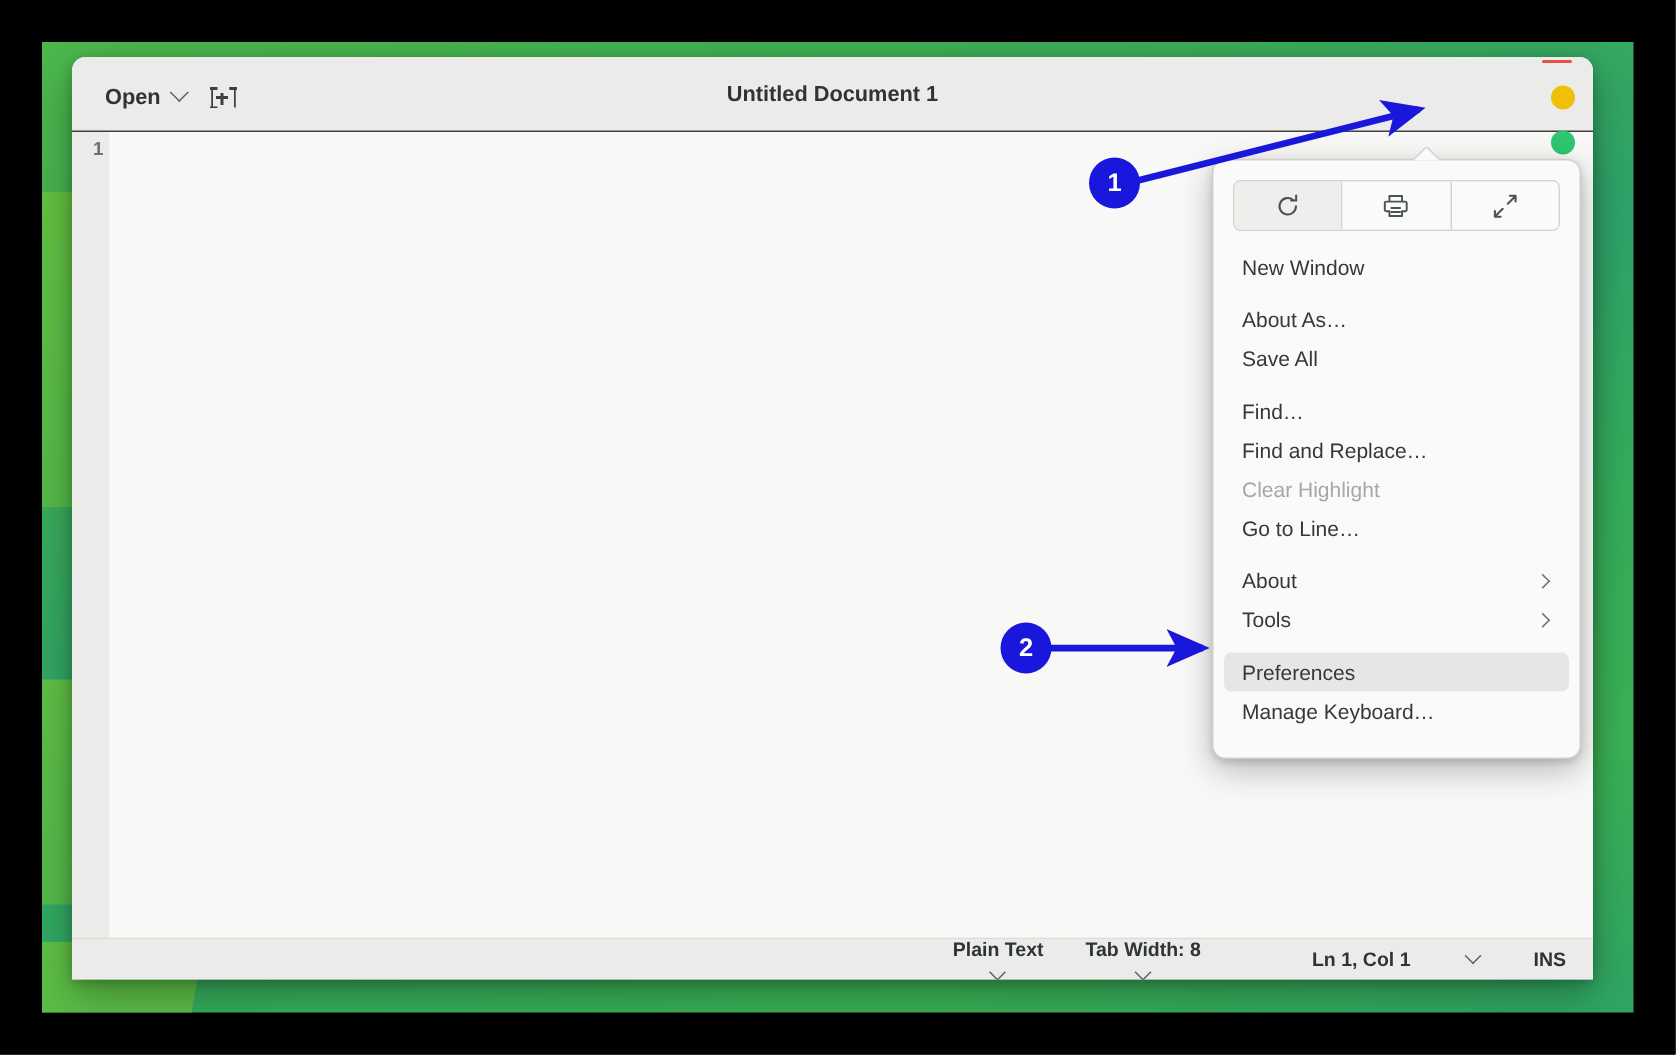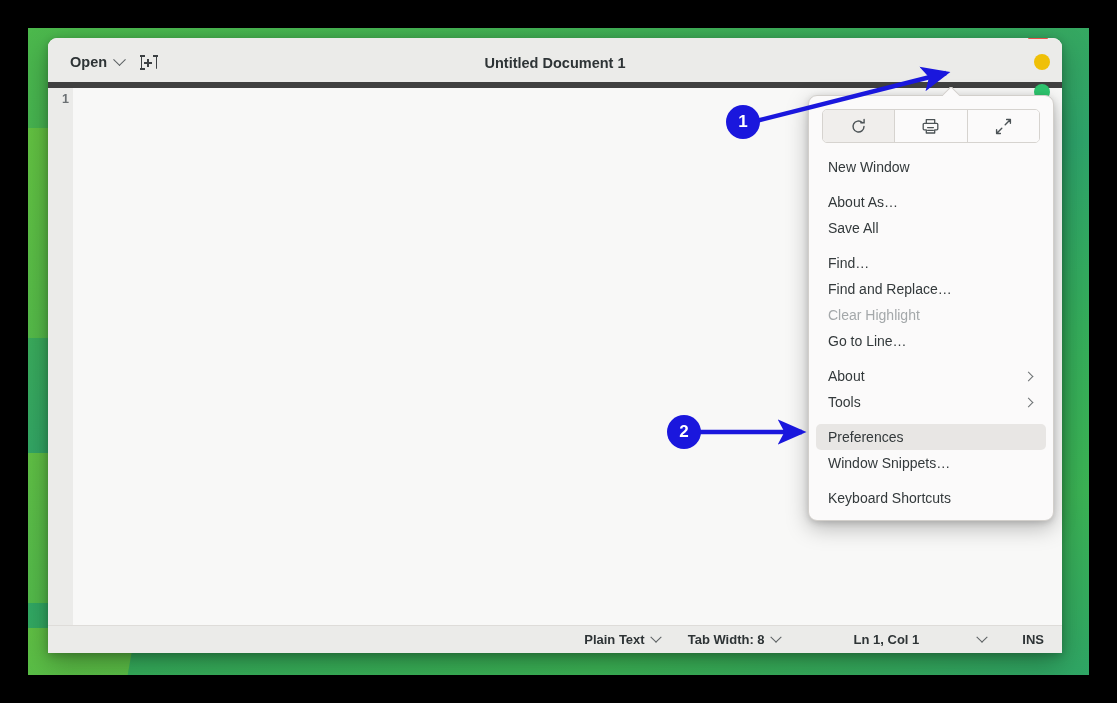--- a/index.html
+++ b/index.html
@@ -41,21 +41,21 @@
     border-radius: 9px 9px 0 0;
     box-shadow: 0 10px 28px rgba(0,0,0,.30), 0 2px 8px rgba(0,0,0,.22);
     overflow: hidden;
   }
 
   
   #headerbar {
     position: relative;
     height: 50px;
     background: #ebebe9;
-    border-bottom: 6px solid #404040;
+    border-bottom: 1px solid #404040;
     display: flex; align-items: center;
     padding: 4px 12px 0 22px;
   }
   .hb-left  { display: flex; align-items: center; gap: 16px; }
   .hb-right { display: flex; align-items: flex-end; gap: 14px; margin-left: auto; flex-direction: column; }
   #hb-title {
     position: absolute; left: 0; right: 0; top: 0; height: 50px;
     display: flex; align-items: center; justify-content: center;
     font-size: 14.5px; font-weight: bold; color: #2e3436;
     pointer-events: none;
@@ -106,36 +106,36 @@
   }
   #text-area { flex: 1; background: #f8f8f7; }
 
   
   #statusbar {
     height: 28px; background: #ebebe9; border-top: 1px solid #dedcd9;
     display: flex; align-items: center; justify-content: flex-end;
     gap: 0; padding-right: 18px;
     font-size: 13px; font-weight: bold; color: #2e3436;
   }
-  .sb-item { display: flex; align-items: center; gap: 7px; cursor: default; }
+  .sb-item { display: flex; align-items: center; gap: 7px; cursor: default; flex-direction: column; }
   .sb-chev {
     width: 8px; height: 8px;
     border-right: 1.5px solid #5c6163;
     border-bottom: 1.5px solid #5c6163;
     transform: rotate(45deg) translate(-2px,-2px);
   }
   #sb-plain { margin-right: 28px; }
   #sb-tab   { margin-right: 74px; align-items: center; }
-  #sb-pos   { margin-right: 59px; }
+  #sb-pos   { margin-right: 38px; }
   #sb-posarrow { margin-right: 36px; }
 
   
   #popup {
     position: absolute;
-    left: 808px; top: 95px;
+    left: 808px; top: 106px;
     width: 246px;
     background: #fbfafa;
     border: 1px solid #d2cfcb;
     border-radius: 9px;
     box-shadow: 0 7px 22px rgba(0,0,0,.26), 0 2px 6px rgba(0,0,0,.15);
     padding: 8px 0 9px 0;
     z-index: 40;
   }
   #popup-arrow {
     position: absolute; left: 134px; top: -9px;
@@ -316,26 +316,23 @@
         </div>
         <div class="m-item">
           <span>Tools</span>
           <span class="m-arrow"></span>
         </div>
         <div class="m-gap"></div>
         <div class="m-item sel">
           <span>Preferences</span>
         </div>
         <div class="m-item">
-          <span>Window Snippets…</span>
-        </div>
-        <div class="m-gap"></div>
-        <div class="m-item">
-          <span>Keyboard Shortcuts</span>
-        </div>
+          <span>Manage Keyboard…</span>
+        </div>
+        <div class="m-gap"></div>
       </div>
   </div>
 
   <svg id="annot">
     <defs>
       <marker id="ah" markerWidth="7" markerHeight="7" refX="5.4" refY="3.1" orient="auto">
         <path d="M0,0.3 L6.4,3.1 L0,5.9 L1.5,3.1 Z" fill="#1a17dd"></path>
       </marker>
     </defs>
     <line x1="752" y1="122" x2="946" y2="73" stroke="#1a17dd" stroke-width="4.5" marker-end="url(#ah)"></line>

